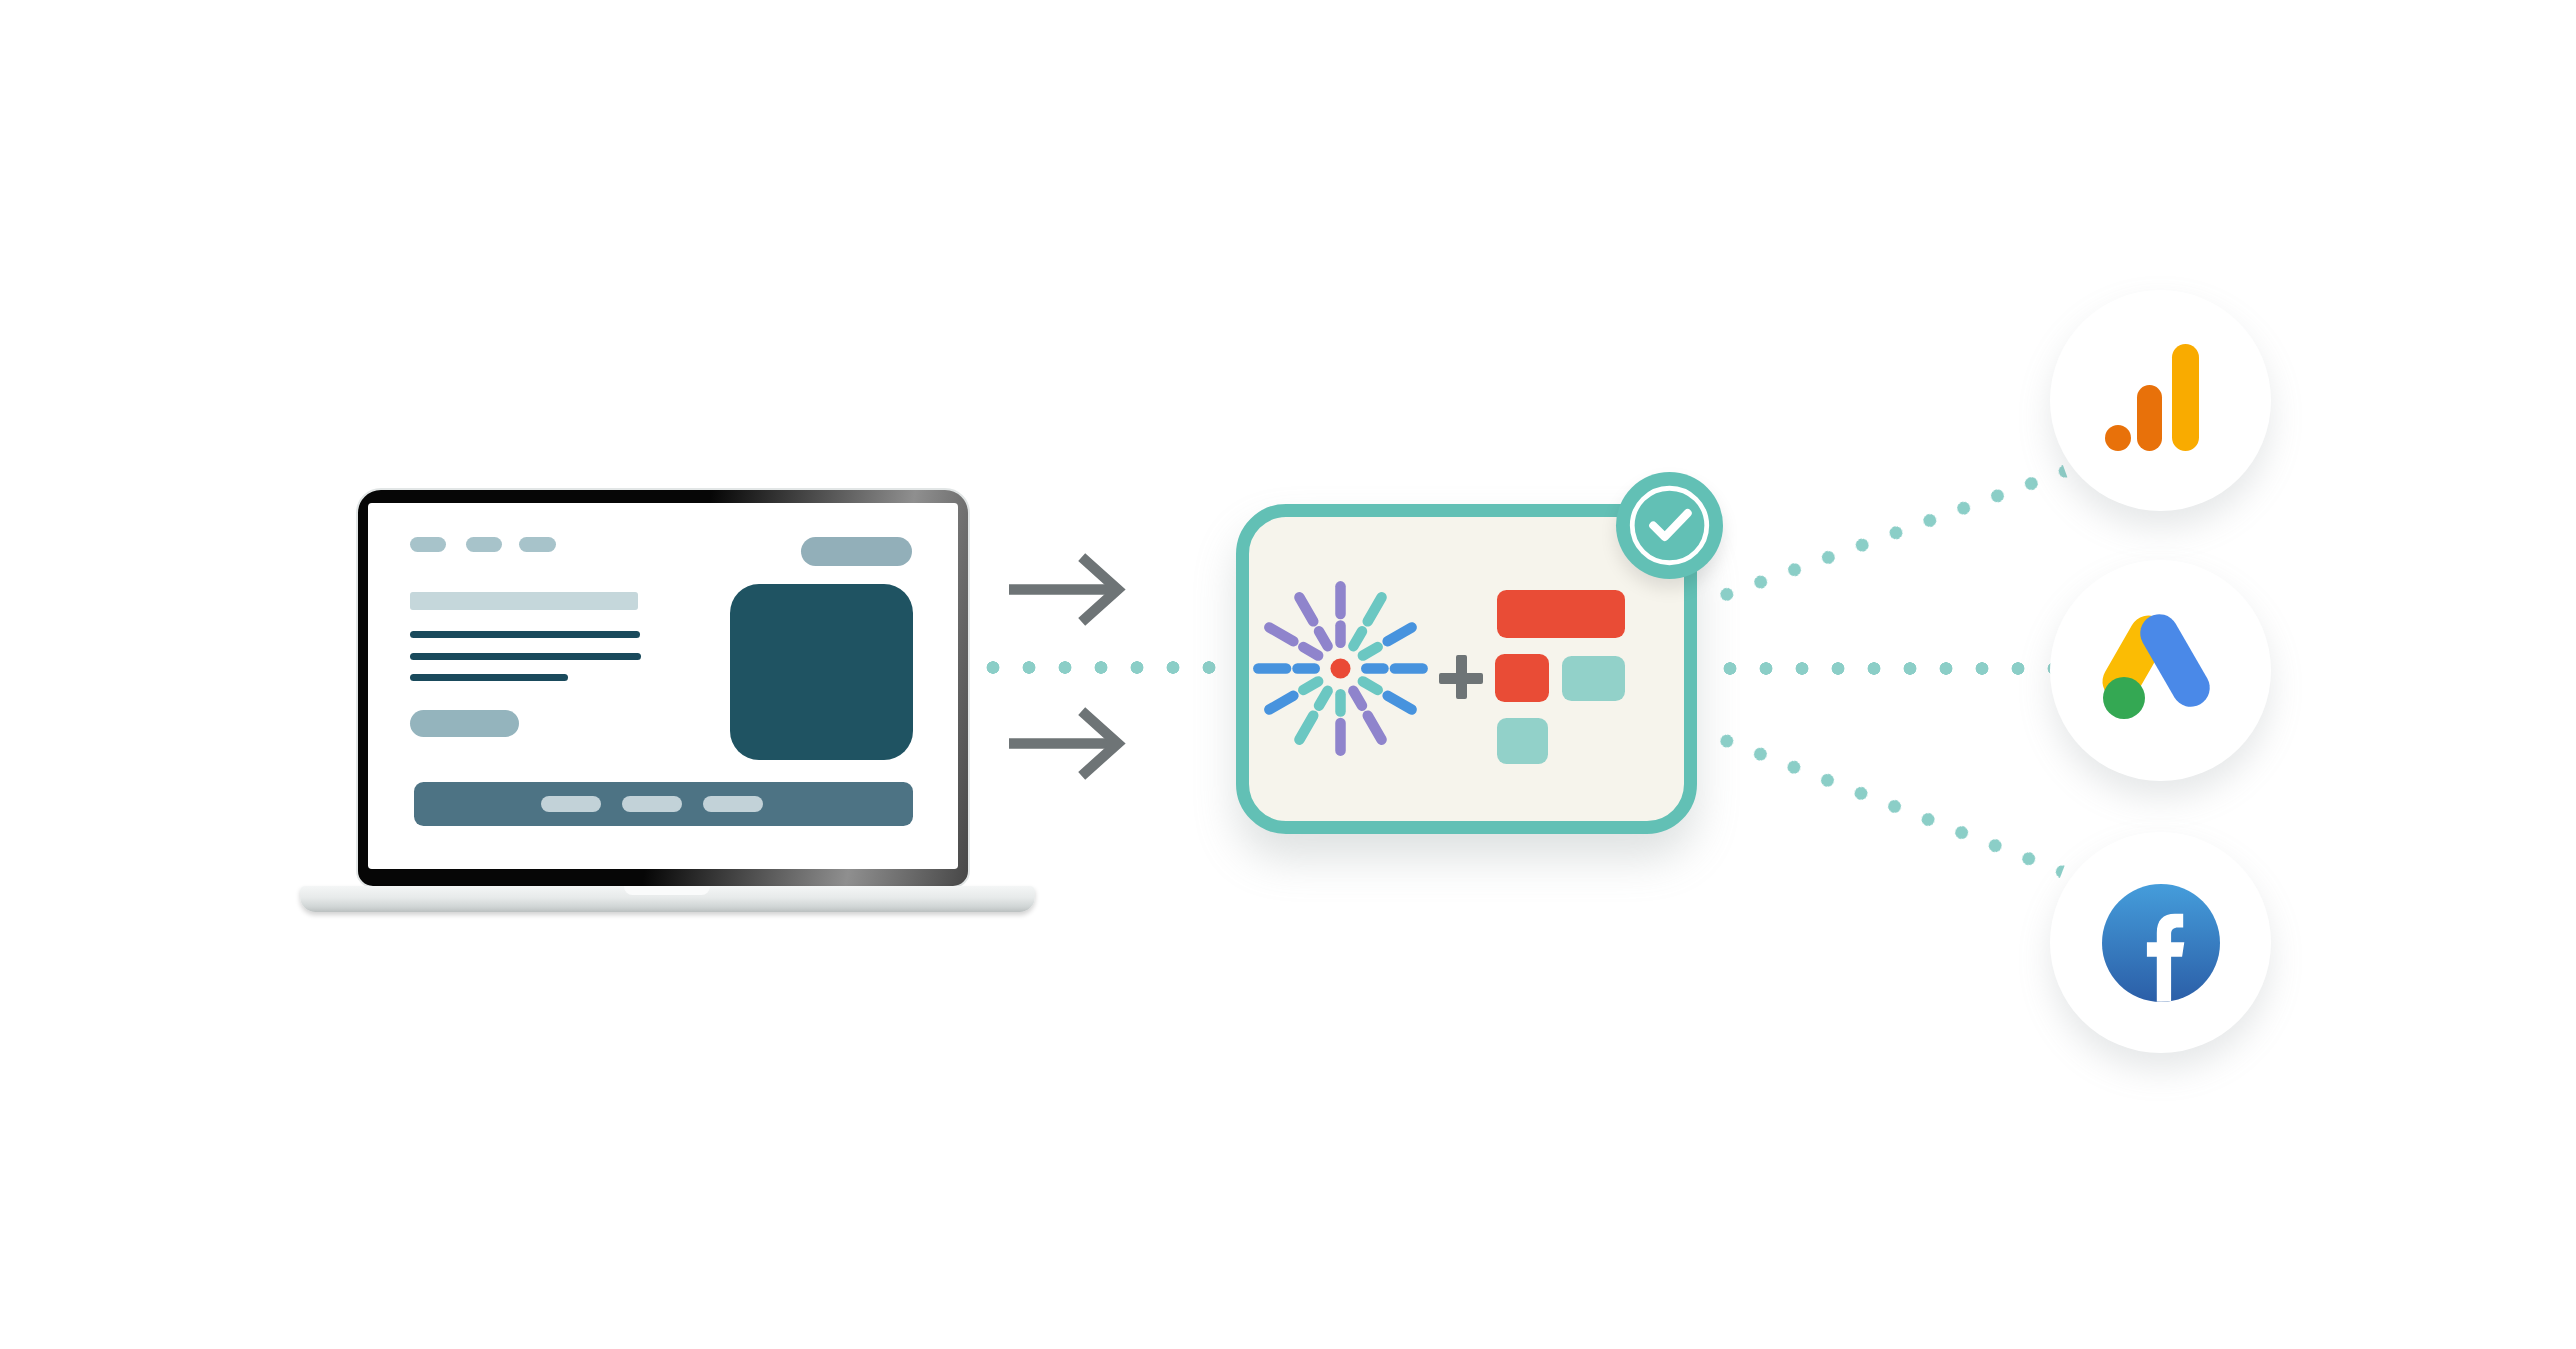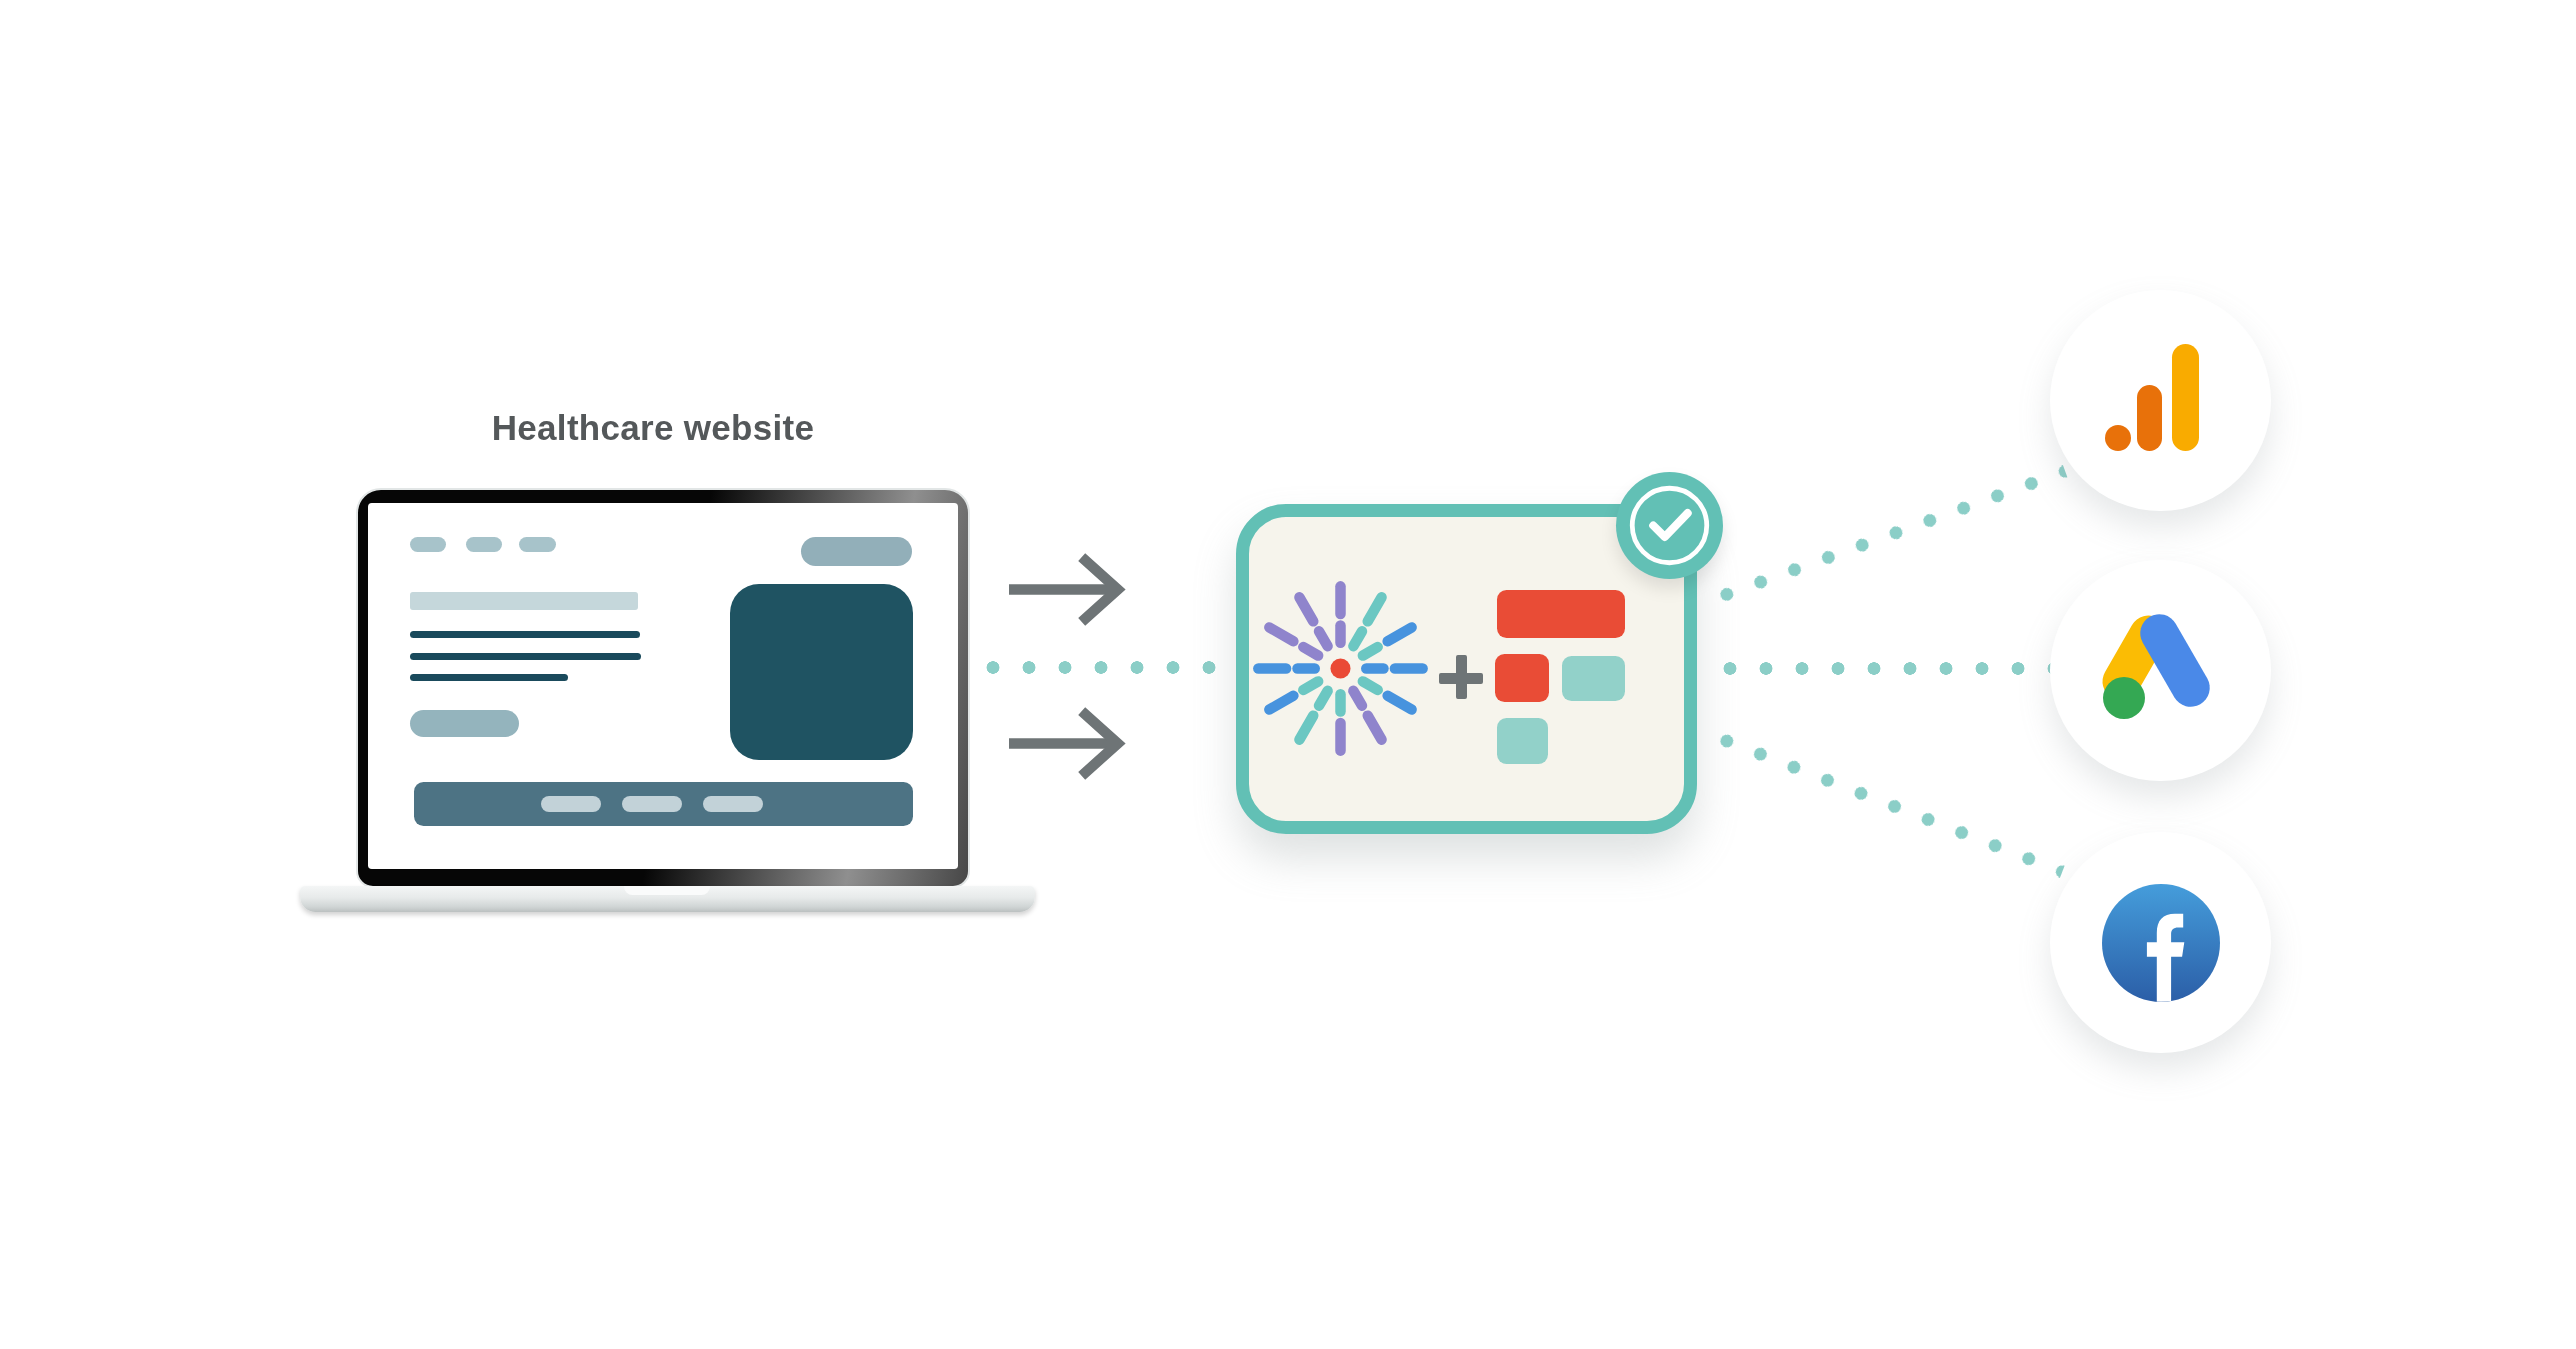--- a/index.html
+++ b/index.html
@@ -137,21 +137,20 @@
     background:linear-gradient(180deg,var(--fb-top,#459DDB) 0%,var(--fb-bottom,#2B5EA7) 100%);
     overflow:hidden;
   }
   .fb-f{position:absolute;left:35px;top:24px;}
 </style>
 </head>
 <body>
 
 <div id="canvas">
 
-  <div class="abs site-title">Healthcare website</div>
 
   <div class="abs laptop-frame"></div>
   <div class="abs laptop-screen"></div>
   <div class="abs pill nav-pill n1"></div>
   <div class="abs pill nav-pill n2"></div>
   <div class="abs pill nav-pill n3"></div>
   <div class="abs pill screen-cta-pill"></div>
   <div class="abs screen-heading"></div>
   <div class="abs text-line l1"></div>
   <div class="abs text-line l2"></div>

